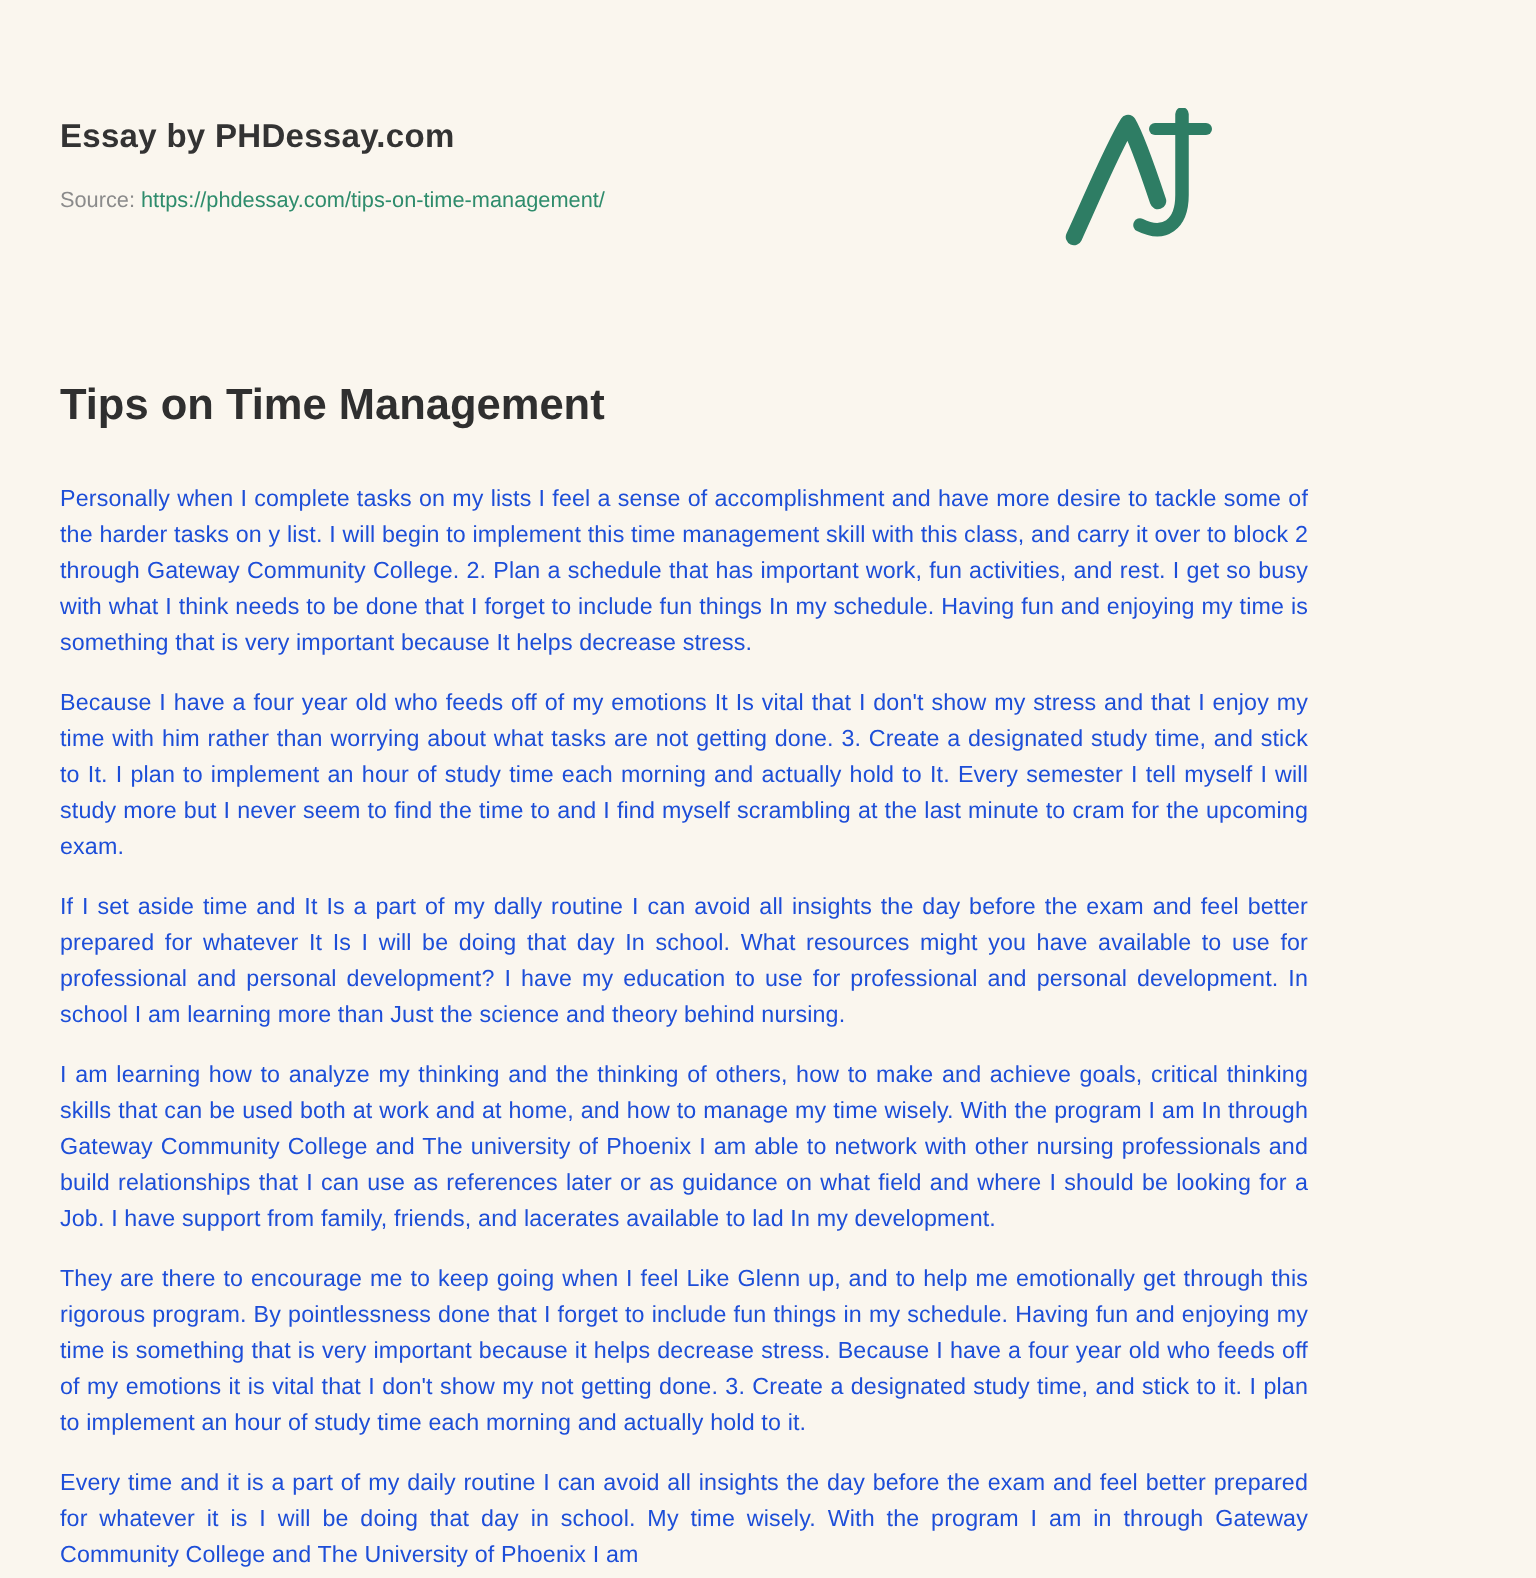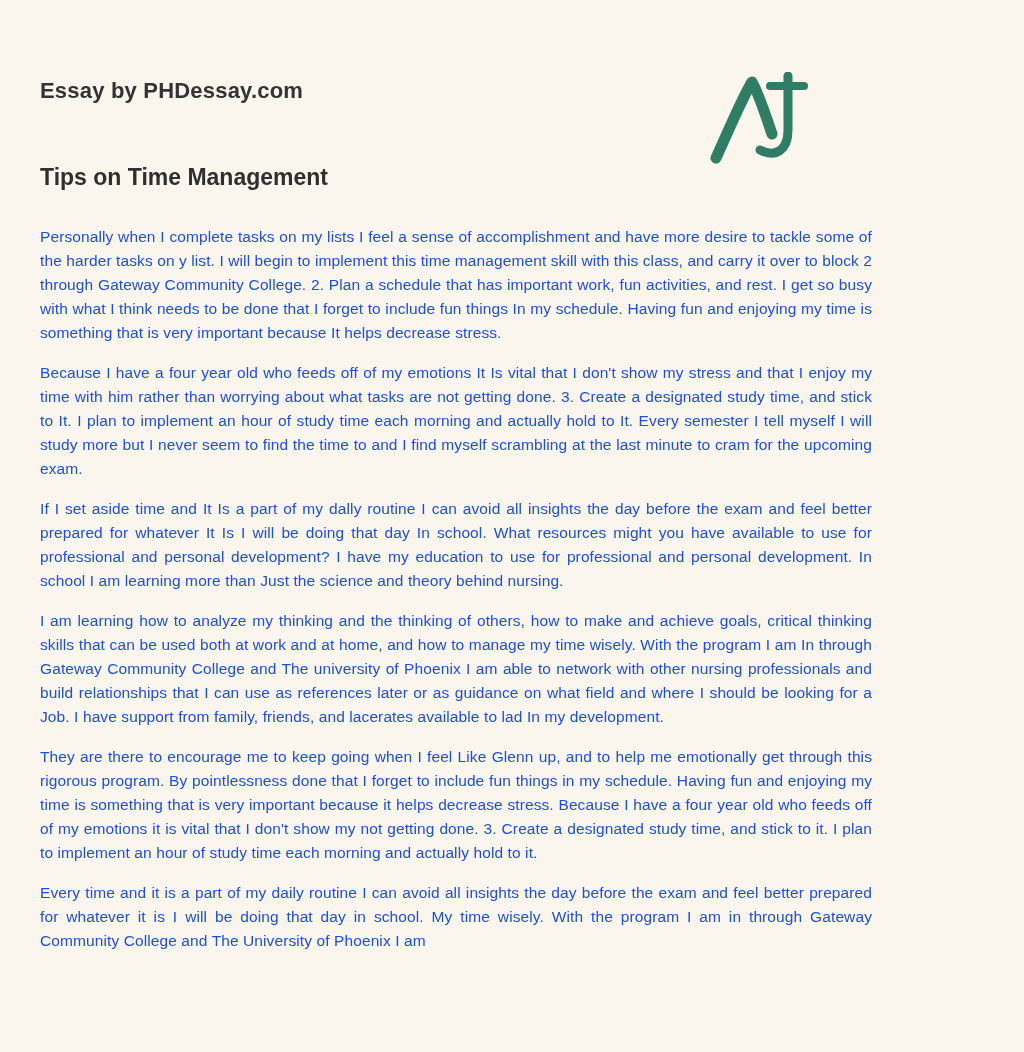--- a/index.html
+++ b/index.html
@@ -36,22 +36,22 @@
     text-decoration: none;
   }
   .logo {
     position: absolute;
     top: 72px;
     right: 94px;
     width: 110px;
     height: 92px;
   }
   .essay-title {
-    margin-top: 60px;
-    font-size: 23px;
+    margin-top: 112px;
+    font-size: 29px;
     font-weight: 600;
     color: #2f2f2f;
   }
   .essay-body {
     margin-top: 34px;
   }
   .essay-body p {
     font-size: 15.5px;
     line-height: 24px;
     color: #1d4ed8;
@@ -77,20 +77,24 @@
 
         <path d="M80 4 L80 58 C80 78 68 86 52 78" stroke-width="9"></path>
       </g>
     </svg>
   </div>
 
   <div class="content">
 
     <div class="site-title">Essay by PHDessay.com</div>
 
+    <div class="source-line">
+      <span>Source:</span>
+      <a href="#">https://phdessay.com/tips-on-time-management/</a>
+    </div>
 
     <h1 class="essay-title">Tips on Time Management</h1>
 
     <div class="essay-body">
       <p>Personally when I complete tasks on my lists I feel a sense of accomplishment and have more desire to tackle some of the harder tasks on y list. I will begin to implement this time management skill with this class, and carry it over to block 2 through Gateway Community College. 2. Plan a schedule that has important work, fun activities, and rest. I get so busy with what I think needs to be done that I forget to include fun things In my schedule. Having fun and enjoying my time is something that is very important because It helps decrease stress.</p>
       <p>Because I have a four year old who feeds off of my emotions It Is vital that I don't show my stress and that I enjoy my time with him rather than worrying about what tasks are not getting done. 3. Create a designated study time, and stick to It. I plan to implement an hour of study time each morning and actually hold to It. Every semester I tell myself I will study more but I never seem to find the time to and I find myself scrambling at the last minute to cram for the upcoming exam.</p>
       <p>If I set aside time and It Is a part of my dally routine I can avoid all insights the day before the exam and feel better prepared for whatever It Is I will be doing that day In school. What resources might you have available to use for professional and personal development? I have my education to use for professional and personal development. In school I am learning more than Just the science and theory behind nursing.</p>
       <p>I am learning how to analyze my thinking and the thinking of others, how to make and achieve goals, critical thinking skills that can be used both at work and at home, and how to manage my time wisely. With the program I am In through Gateway Community College and The university of Phoenix I am able to network with other nursing professionals and build relationships that I can use as references later or as guidance on what field and where I should be looking for a Job. I have support from family, friends, and lacerates available to lad In my development.</p>
       <p>They are there to encourage me to keep going when I feel Like Glenn up, and to help me emotionally get through this rigorous program. By pointlessness done that I forget to include fun things in my schedule. Having fun and enjoying my time is something that is very important because it helps decrease stress. Because I have a four year old who feeds off of my emotions it is vital that I don't show my not getting done. 3. Create a designated study time, and stick to it. I plan to implement an hour of study time each morning and actually hold to it.</p>
       <p>Every time and it is a part of my daily routine I can avoid all insights the day before the exam and feel better prepared for whatever it is I will be doing that day in school. My time wisely. With the program I am in through Gateway Community College and The University of Phoenix I am</p>

